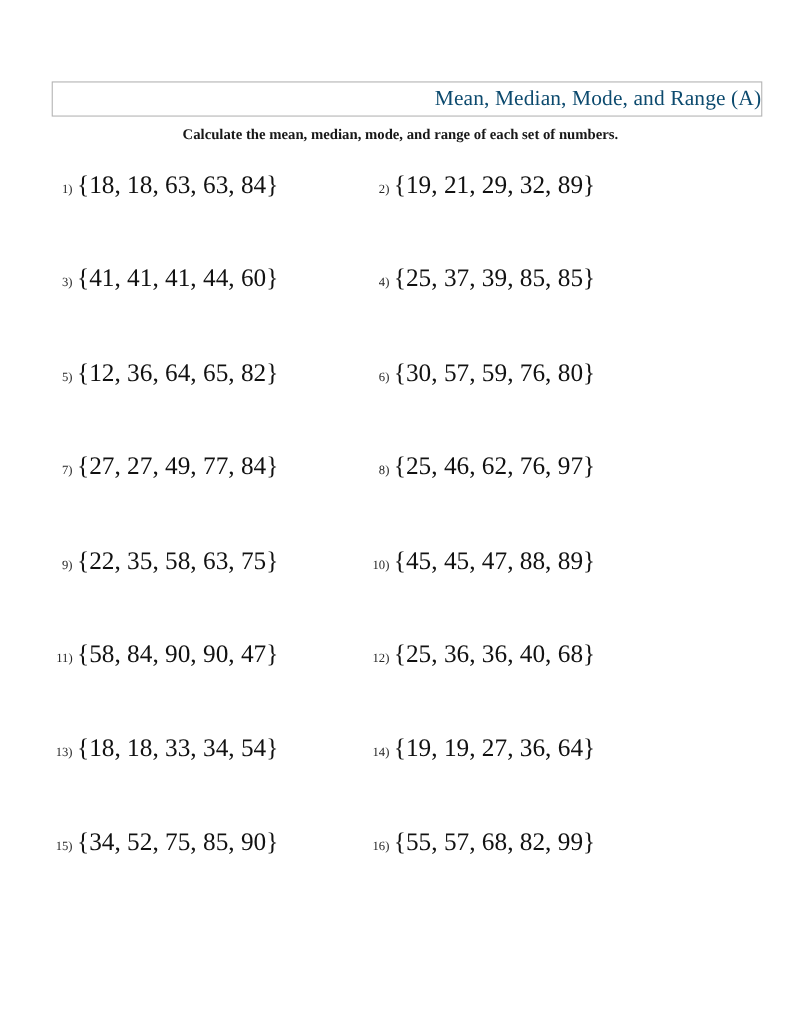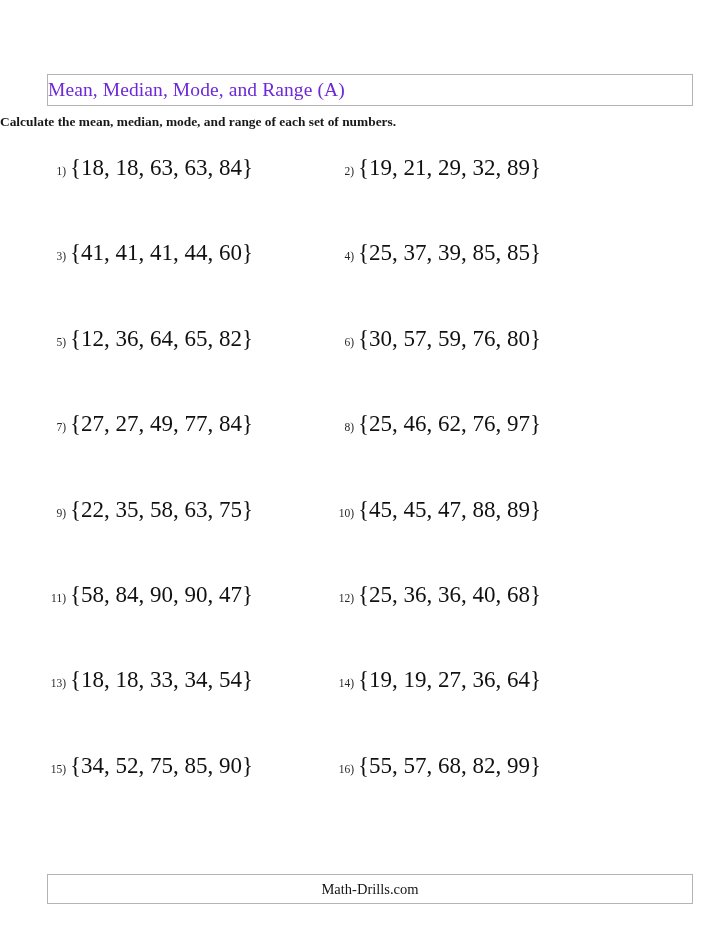--- a/index.html
+++ b/index.html
@@ -33,35 +33,35 @@
     box-sizing: border-box;
     border: 1px solid #b4b4b4;
     background: #ffffff;
   }
   .title-text {
     position: absolute;
     left: 0;
     right: 0;
     top: 50%;
     transform: translateY(-50%);
-    text-align: left;
+    text-align: right;
     font-size: 19.5px;
     line-height: 1;
     letter-spacing: .1px;
-    color: #6d28d9;
+    color: #0c4a6e;
     white-space: nowrap;
   }
 
   
   .subtitle {
     position: absolute;
     left: 0;
     top: 115px;
     width: 728px;
-    text-align: left;
+    text-align: center;
     font-size: 13.4px;
     font-weight: 700;
     line-height: 1;
     color: #181818;
     white-space: nowrap;
   }
 
   
   .problems {
     position: absolute;
@@ -212,17 +212,14 @@
           <span class="pnum">15)</span>
           <span class="pset">{34, 52, 75, 85, 90}</span>
         </div>
         <div class="pcell right">
           <span class="pnum">16)</span>
           <span class="pset">{55, 57, 68, 82, 99}</span>
         </div>
       </div>
     </div>
 
-  <div class="footer-box">
-    <div class="footer-text">Math-Drills.com</div>
-  </div>
 
 </div>
 
 </body></html>

